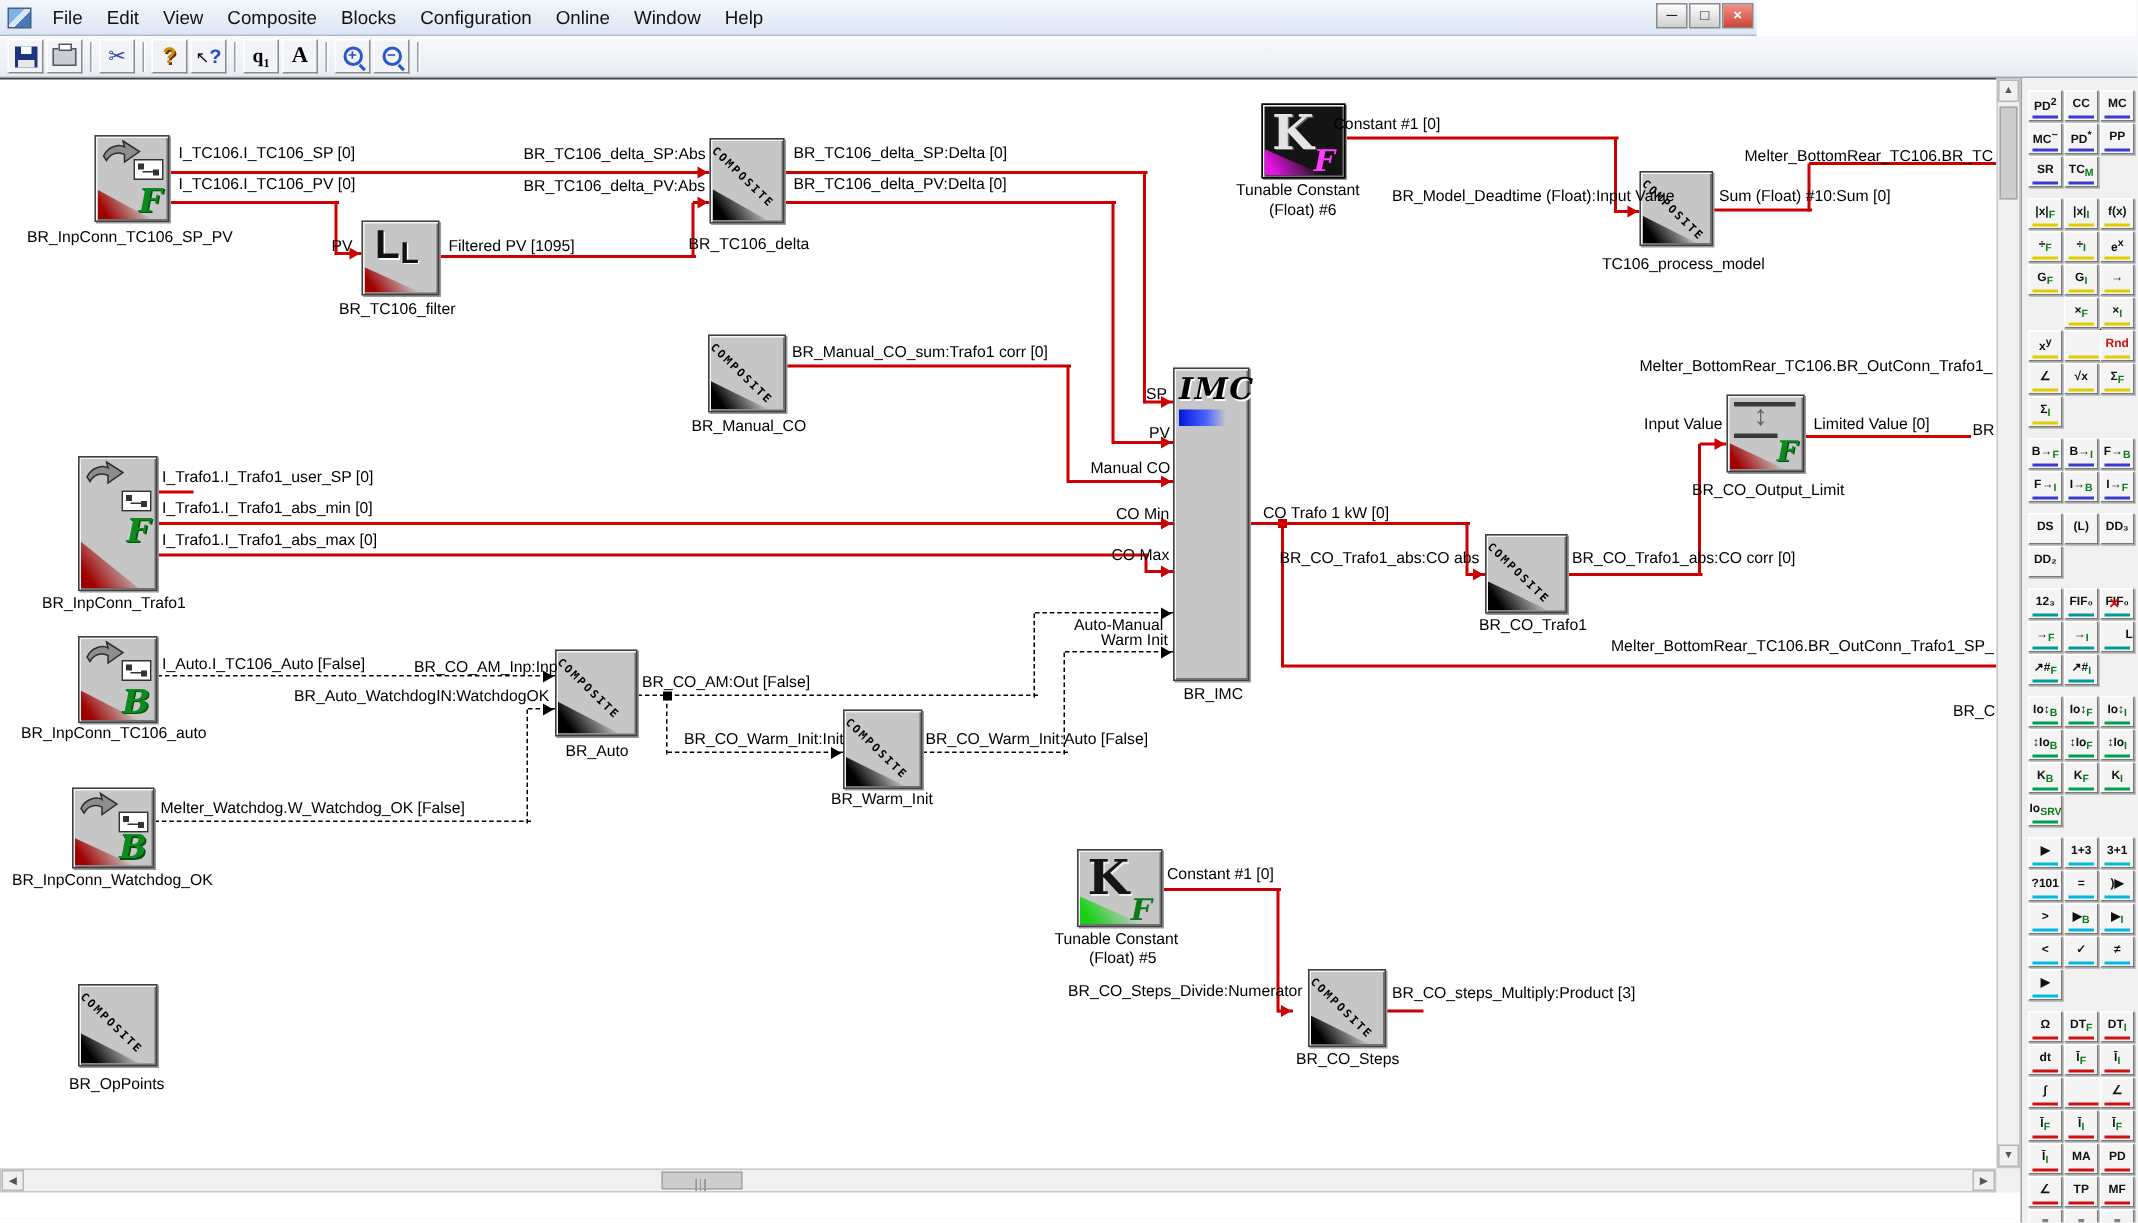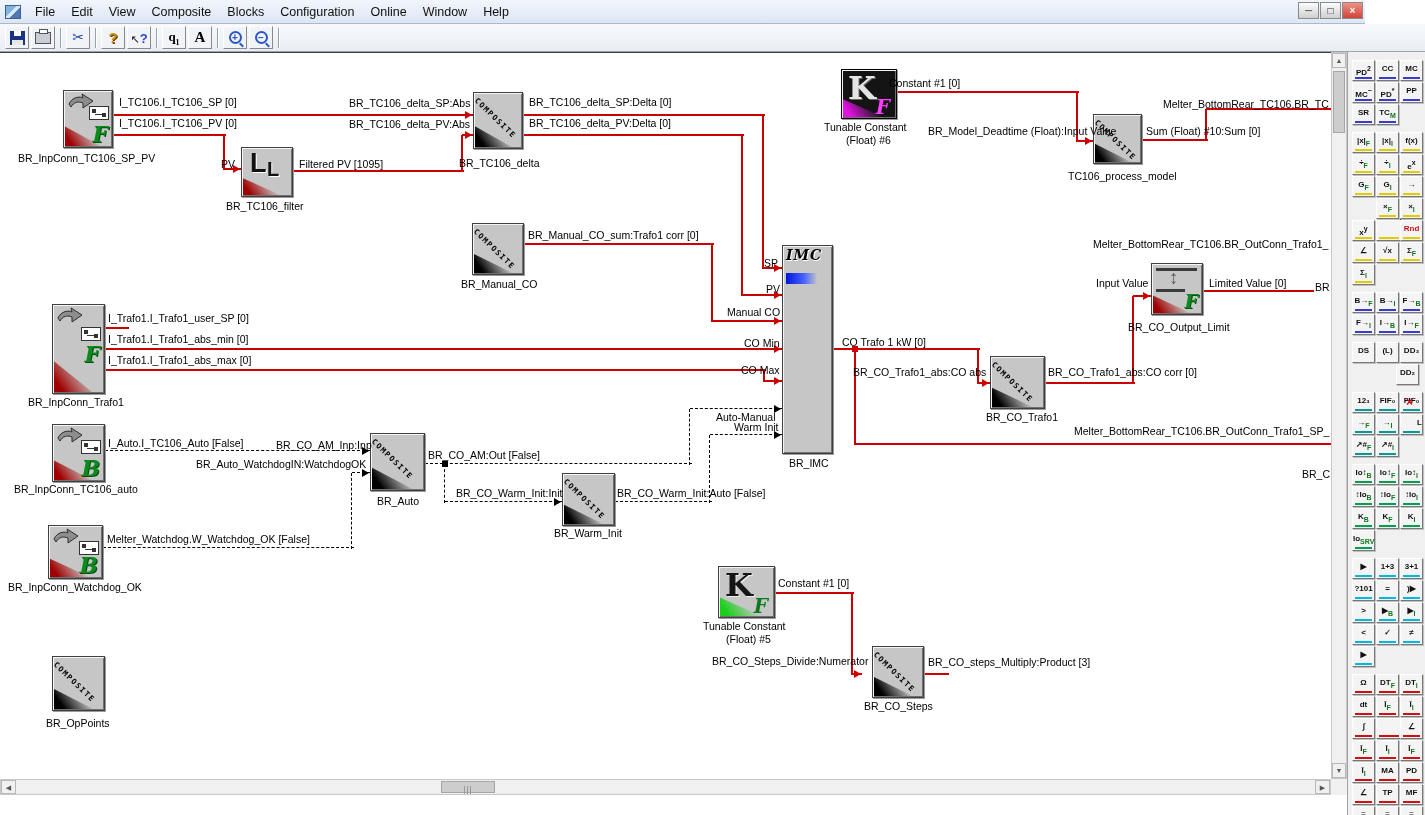--- a/index.html
+++ b/index.html
@@ -1,21 +1,21 @@
 <!DOCTYPE html>
 <html><head>
 <meta charset="utf-8">
 <style>
   * { margin:0; padding:0; box-sizing:border-box; }
   html,body { width:1425px; height:815px; overflow:hidden;
     font-family:"Liberation Sans", sans-serif; background:#f0f0f0; }
   #win { position:relative; width:1425px; height:815px; background:#fff; }
 
   
-  #menubar { position:absolute; left:0; top:0; width:1365px; height:24px;
+  #menubar { position:absolute; left:0; top:0; width:1171px; height:24px;
     background:linear-gradient(#f2f6fc,#dce6f4); border-bottom:1px solid #aab8cc;
     display:flex; align-items:center; font-size:12.5px; }
   #app-icon { width:16px; height:14px; margin:0 6px 0 5px;
     background:linear-gradient(135deg,#7fb2e8 0 40%,#d8e8f8 40% 60%,#4a78b8 60%);
     border:1px solid #46617f; }
   .menu-item { padding:3px 8px; cursor:default; color:#111; }
   #win-controls { position:absolute; right:2px; top:2px; display:flex; }
   .wbtn { width:21px; height:17px; margin-left:1px; font-size:10px; line-height:15px;
     text-align:center; border:1px solid #8a8a8a; background:linear-gradient(#fdfdfd,#cfcfcf);
     color:#222; }
@@ -88,21 +88,21 @@
     line-height:20px; color:#111; text-shadow:1px 1px 0 #fff; }
   .kK { position:absolute; left:6px; top:0; font-size:32px; line-height:36px; font-weight:bold;
     font-family:"DejaVu Serif",serif; }
   .kF { position:absolute; right:6px; bottom:1px; font-size:20px; line-height:20px;
     font-weight:bold; font-style:italic; font-family:"DejaVu Serif",serif; }
   .t-const_dark { background:#141414; border-color:#000; }
   .t-const_dark .kK { color:#e4e4e4; text-shadow:1px 1px 0 #666; }
   .t-const_dark .kF { color:#ff3cff; }
   .t-const_light .kK { color:#151515; text-shadow:1px 1px 0 #eee; }
   .t-const_light .kF { color:#0c7a1c; }
-  .imcT { position:absolute; left:3px; top:1px; font-size:14px; font-weight:bold;
+  .imcT { position:absolute; left:3px; top:1px; font-size:20px; font-weight:bold;
     font-style:italic; letter-spacing:1px; font-family:"DejaVu Serif",serif;
     color:#000; text-shadow:1px 1px 0 #fff; }
   .imc-strip { position:absolute; left:3px; top:27px; width:68%; height:11px;
     background:linear-gradient(90deg,#0018d8 0%,#4a64ff 55%,rgba(90,110,255,0) 95%); }
   .lim-b1 { position:absolute; left:4px; top:4px; right:5px; height:3px; background:#3a3a3a; }
   .lim-b2 { position:absolute; left:4px; top:25px; width:58%; height:3px; background:#3a3a3a; }
   .lim-ar { position:absolute; left:17px; top:3px; font-size:19px; font-weight:bold; color:#606060; }
   .t-limit .ic-letter { font-size:19px; }
 
   
@@ -489,21 +489,21 @@
       <div class="pbtn" style="left: 4px; top: 212px;"><span>Σ</span><sub>I</sub><i class="un" style="background: rgb(224, 204, 0);"></i></div>
       <div class="pbtn" style="left: 4px; top: 240px;"><span>B→</span><sub>F</sub><i class="un" style="background: rgb(58, 58, 208);"></i></div>
       <div class="pbtn" style="left: 28px; top: 240px;"><span>B→</span><sub>I</sub><i class="un" style="background: rgb(58, 58, 208);"></i></div>
       <div class="pbtn" style="left: 52px; top: 240px;"><span>F→</span><sub>B</sub><i class="un" style="background: rgb(58, 58, 208);"></i></div>
       <div class="pbtn" style="left: 4px; top: 262px;"><span>F→</span><sub>I</sub><i class="un" style="background: rgb(58, 58, 208);"></i></div>
       <div class="pbtn" style="left: 28px; top: 262px;"><span>I→</span><sub>B</sub><i class="un" style="background: rgb(58, 58, 208);"></i></div>
       <div class="pbtn" style="left: 52px; top: 262px;"><span>I→</span><sub>F</sub><i class="un" style="background: rgb(58, 58, 208);"></i></div>
       <div class="pbtn" style="left: 4px; top: 290px;"><span>DS</span></div>
       <div class="pbtn" style="left: 28px; top: 290px;"><span>(L)</span></div>
       <div class="pbtn" style="left: 52px; top: 290px;"><span>DD₃</span></div>
-      <div class="pbtn" style="left: 4px; top: 312px; margin-left: 44px;"><span>DD₂</span></div>
+      <div class="pbtn" style="left: 4px; top: 312px;"><span>DD₂</span></div>
       <div class="pbtn" style="left: 4px; top: 340px;"><span>12₃</span><i class="un" style="background: rgb(0, 154, 154);"></i></div>
       <div class="pbtn" style="left: 28px; top: 340px;"><span>FIF₀</span><i class="un" style="background: rgb(0, 154, 154);"></i></div>
       <div class="pbtn" style="left: 52px; top: 340px;"><span>FIF₀</span><span class="rx">×</span><i class="un" style="background: rgb(0, 154, 154);"></i></div>
       <div class="pbtn" style="left: 4px; top: 362px;"><span>→</span><sub>F</sub><i class="un" style="background: rgb(0, 154, 154);"></i></div>
       <div class="pbtn" style="left: 28px; top: 362px;"><span>→</span><sub>I</sub><i class="un" style="background: rgb(0, 154, 154);"></i></div>
       <div class="pbtn" style="left: 52px; top: 362px; padding-left: 16px;"><span>LIF₀</span><i class="un" style="background: rgb(0, 154, 154);"></i></div>
       <div class="pbtn" style="left: 4px; top: 384px;"><span>↗#</span><sub>F</sub><i class="un" style="background: rgb(0, 154, 154);"></i></div>
       <div class="pbtn" style="left: 28px; top: 384px;"><span>↗#</span><sub>I</sub><i class="un" style="background: rgb(0, 154, 154);"></i></div>
       <div class="pbtn" style="left: 4px; top: 412px;"><span>Io↕</span><sub>B</sub><i class="un" style="background: rgb(0, 160, 80);"></i></div>
       <div class="pbtn" style="left: 28px; top: 412px;"><span>Io↕</span><sub>F</sub><i class="un" style="background: rgb(0, 160, 80);"></i></div>

